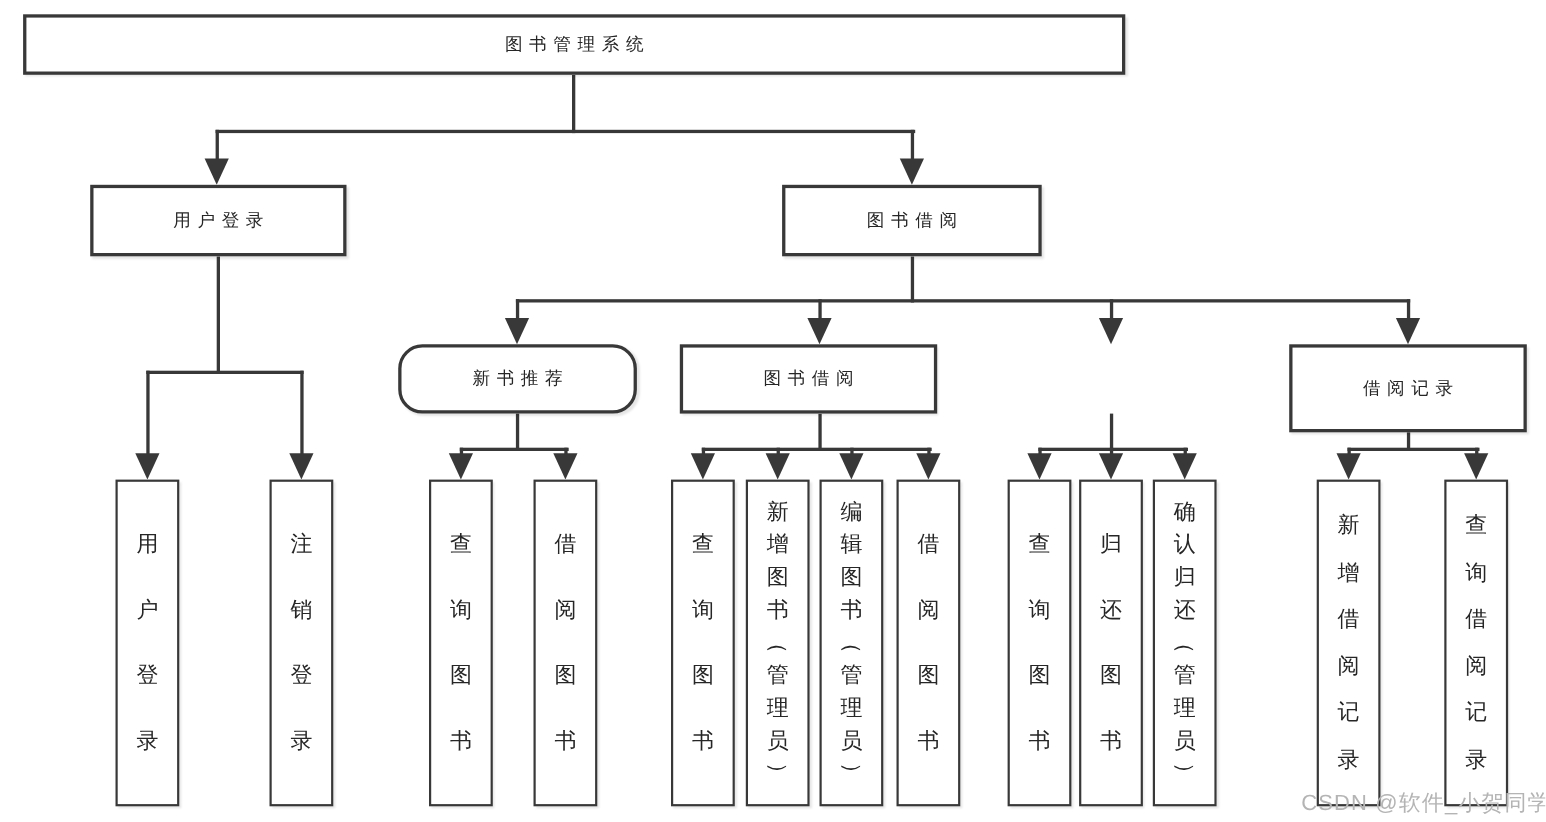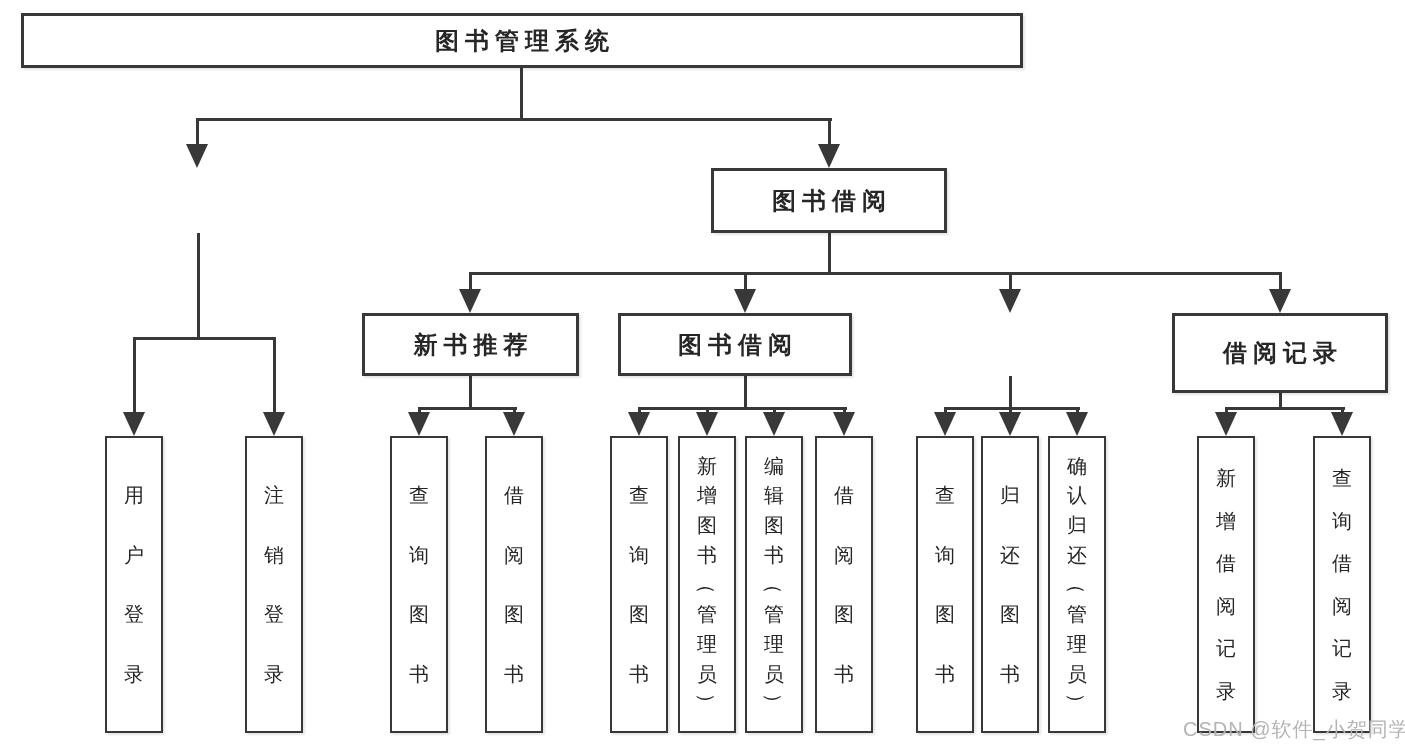--- a/index.html
+++ b/index.html
@@ -15,21 +15,21 @@
   }
   .box{
     position:absolute;box-sizing:border-box;background:var(--box-fill);
     border:3px solid var(--box-border);
     box-shadow:2px 2px 2px rgba(0,0,0,0.10);
     z-index:2;
   }
   .vbox{border-width:2px;}
   .hlabel{
     position:absolute;inset:0;display:flex;align-items:center;justify-content:center;
-    font-size:24px;letter-spacing:6px;text-indent:6px;white-space:nowrap;font-weight:bold;
+    font-size:16px;letter-spacing:6px;text-indent:6px;white-space:nowrap;
   }
   .vlabel{
     position:absolute;inset:0;display:flex;flex-direction:column;
     justify-content:space-evenly;align-items:center;
     padding:8px 0;font-size:20px;
   }
   .vlabel span{line-height:1;display:block;}
   .vlabel span.rot{transform:rotate(90deg);}
   .line{position:absolute;background:var(--line);z-index:1;}
   .head{
@@ -51,20 +51,23 @@
     <div class="hlabel">图书管理系统</div>
   </div>
 
   <div class="line" style="left:520px;top:68px;width:3px;height:53px;"></div>
   <div class="line" style="left:196px;top:118px;width:636px;height:3px;"></div>
   <div class="line" style="left:196px;top:118px;width:3px;height:28px;"></div>
   <div class="head" style="left:186px;top:144px;"></div>
   <div class="line" style="left:828px;top:118px;width:3px;height:28px;"></div>
   <div class="head" style="left:818px;top:144px;"></div>
 
+  <div class="box" style="left:82px;top:168px;width:233px;height:65px;">
+    <div class="hlabel">用户登录</div>
+  </div>
   <div class="box" style="left:711px;top:168px;width:236px;height:65px;">
     <div class="hlabel">图书借阅</div>
   </div>
 
   <div class="line" style="left:197px;top:233px;width:3px;height:106px;"></div>
   <div class="line" style="left:133px;top:337px;width:143px;height:3px;"></div>
   <div class="line" style="left:133px;top:337px;width:3px;height:78px;"></div>
   <div class="head" style="left:123px;top:412px;"></div>
   <div class="line" style="left:273px;top:337px;width:3px;height:78px;"></div>
   <div class="head" style="left:263px;top:412px;"></div>
@@ -73,21 +76,21 @@
   <div class="line" style="left:469px;top:272px;width:813px;height:3px;"></div>
   <div class="line" style="left:469px;top:272px;width:3px;height:20px;"></div>
   <div class="head" style="left:459px;top:289px;"></div>
   <div class="line" style="left:744px;top:272px;width:3px;height:20px;"></div>
   <div class="head" style="left:734px;top:289px;"></div>
   <div class="line" style="left:1009px;top:272px;width:3px;height:20px;"></div>
   <div class="head" style="left:999px;top:289px;"></div>
   <div class="line" style="left:1279px;top:272px;width:3px;height:20px;"></div>
   <div class="head" style="left:1269px;top:289px;"></div>
 
-  <div class="box" style="left:362px;top:313px;width:217px;height:63px;">
+  <div class="box" style="left:362px;top:313px;width:217px;height:63px;border-radius:22px;">
     <div class="hlabel">新书推荐</div>
   </div>
   <div class="box" style="left:618px;top:313px;width:234px;height:63px;">
     <div class="hlabel">图书借阅</div>
   </div>
   <div class="box" style="left:1172px;top:313px;width:216px;height:80px;">
     <div class="hlabel">借阅记录</div>
   </div>
 
   <div class="line" style="left:469px;top:376px;width:3px;height:34px;"></div>

